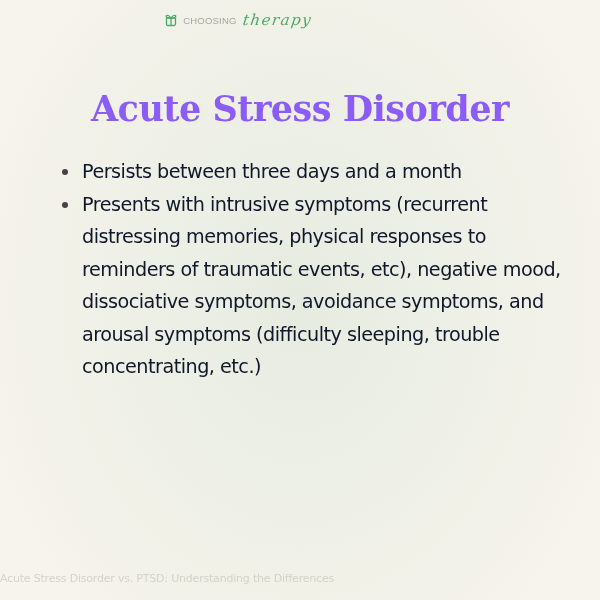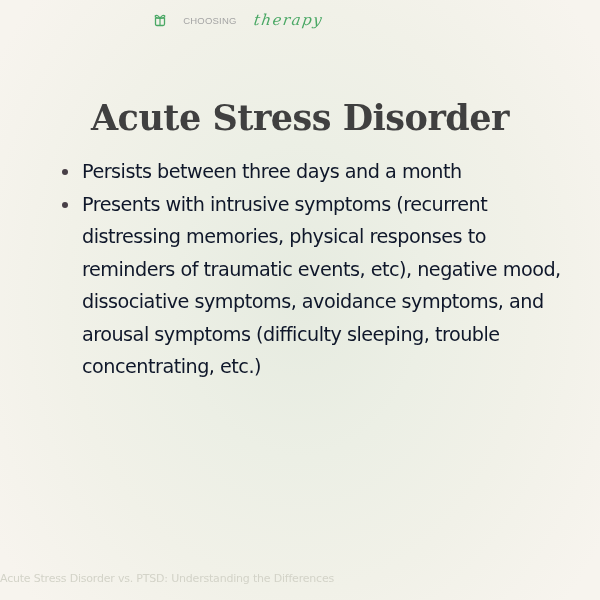--- a/index.html
+++ b/index.html
@@ -15,21 +15,21 @@
       font-family: "DejaVu Sans", sans-serif;
     }
     .logo {
       position: absolute;
       top: 11px;
       left: 0;
       width: 476px;
       display: flex;
       justify-content: center;
       align-items: center;
-      gap: 14px;
+      gap: 3px;
       padding-left: 0;
     }
     .logo-icon {
       width: 14px;
       height: 14px;
       display: inline-block;
     }
     .logo-choosing {
       font-family: "Liberation Sans", sans-serif;
       font-size: 9.5px;
@@ -42,28 +42,28 @@
       font-style: italic;
       font-size: 15px;
       color: #4aa865;
       letter-spacing: 1.5px;
       margin-left: 3px;
       transform: skewX(-8deg);
       display: inline-block;
     }
     .title {
       position: absolute;
-      top: 97px;
+      top: 88px;
       left: 0;
       width: 600px;
       text-align: center;
       font-family: "DejaVu Serif", serif;
       font-weight: bold;
       font-size: 35px;
-      color: #404040;
+      color: #8b5cf6;
       letter-spacing: -0.5px;
       margin: 0;
     }
     .bullets {
       position: absolute;
       top: 156px;
       left: 62px;
       width: 500px;
       margin: 0;
       padding: 0;

